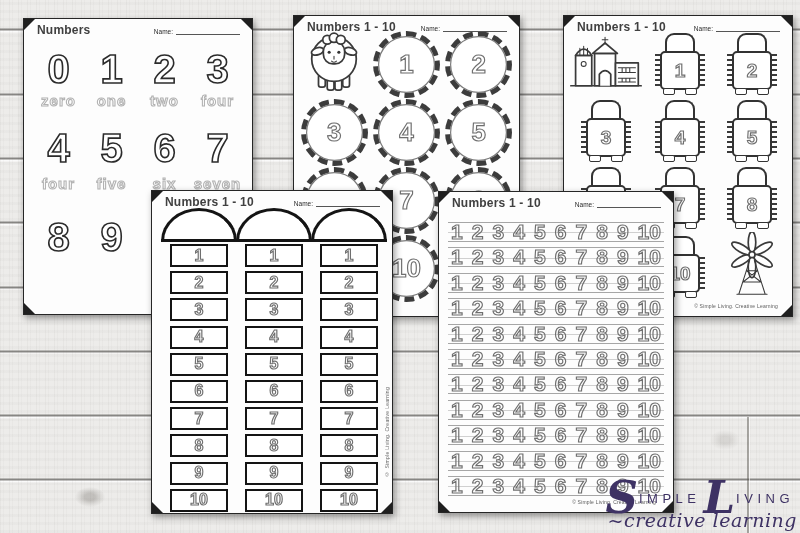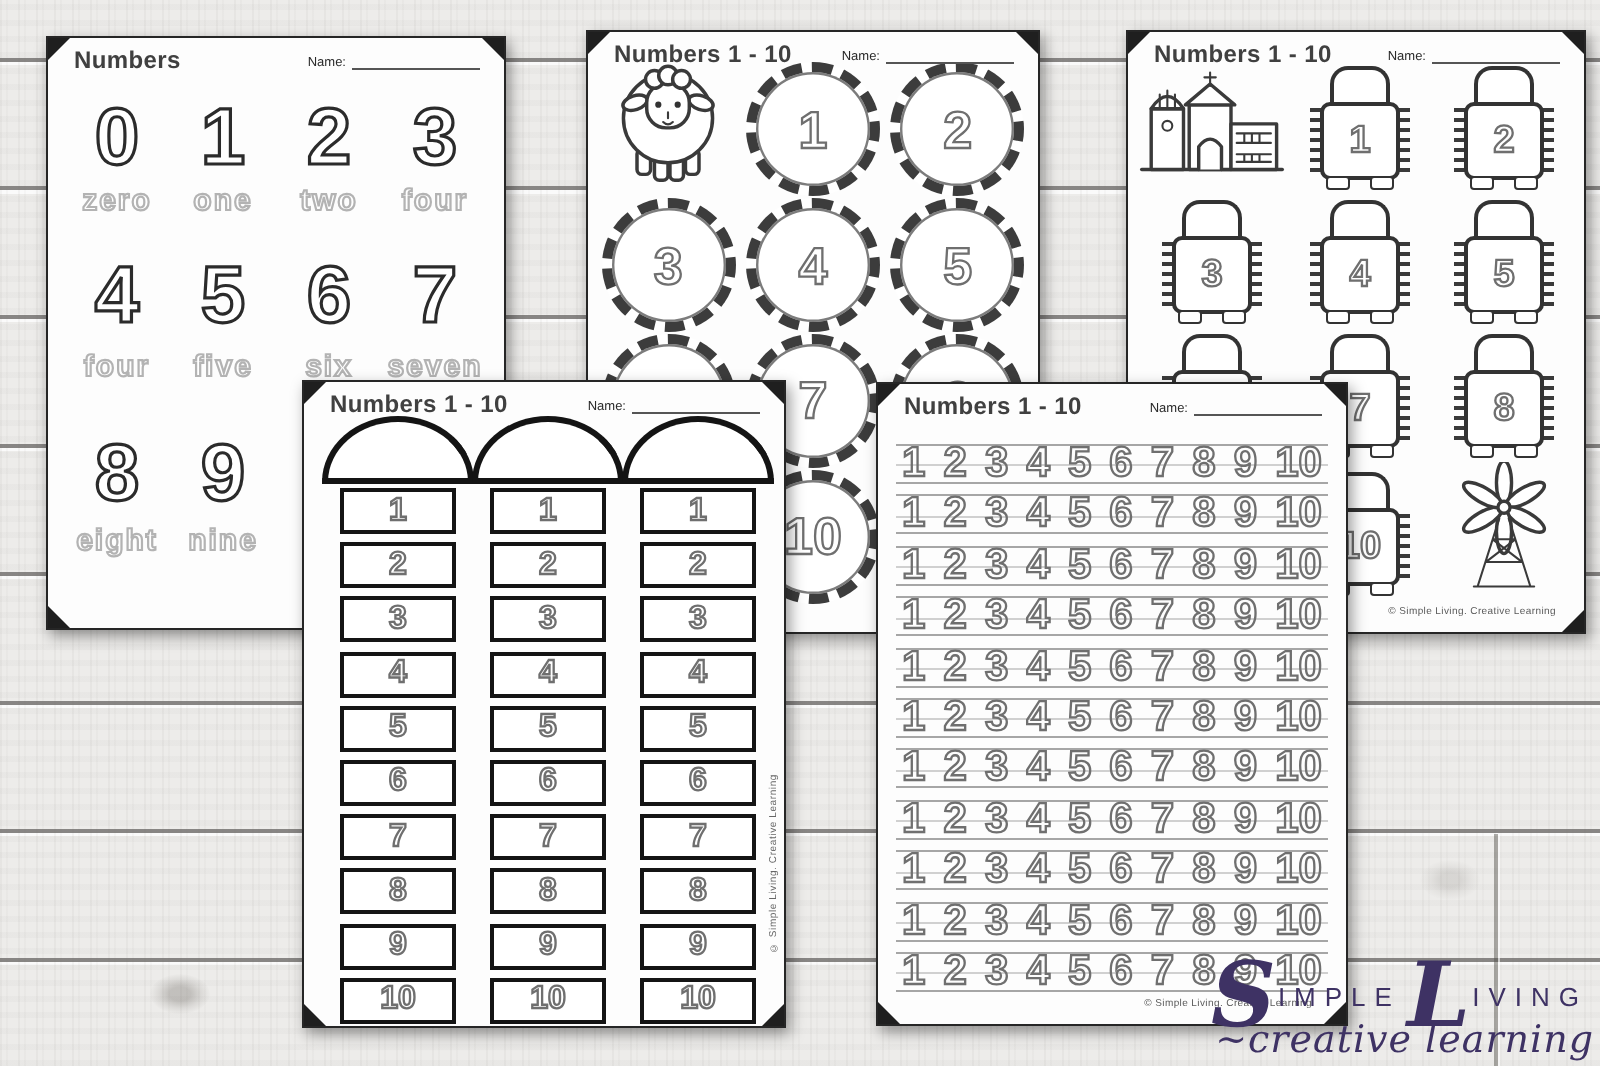--- a/index.html
+++ b/index.html
@@ -145,24 +145,20 @@
         </div>
       <div class="wrow w2">
           <span class="bubble-light">four</span>
           <span class="bubble-light">five</span>
           <span class="bubble-light">six</span>
           <span class="bubble-light">seven</span>
         </div>
       <div class="drow d3">
           <span class="bubble">8</span>
           <span class="bubble">9</span>
-        </div>
-      <div class="wrow w3">
-          <span class="bubble-light">eight</span>
-          <span class="bubble-light">nine</span>
         </div>
     </div>
   </section>
 
   <section class="sheet s2">
     <div class="ct tl"></div>
     <div class="ct tr"></div>
     <div class="ct bl"></div>
     <div class="ct br"></div>
     <header>

